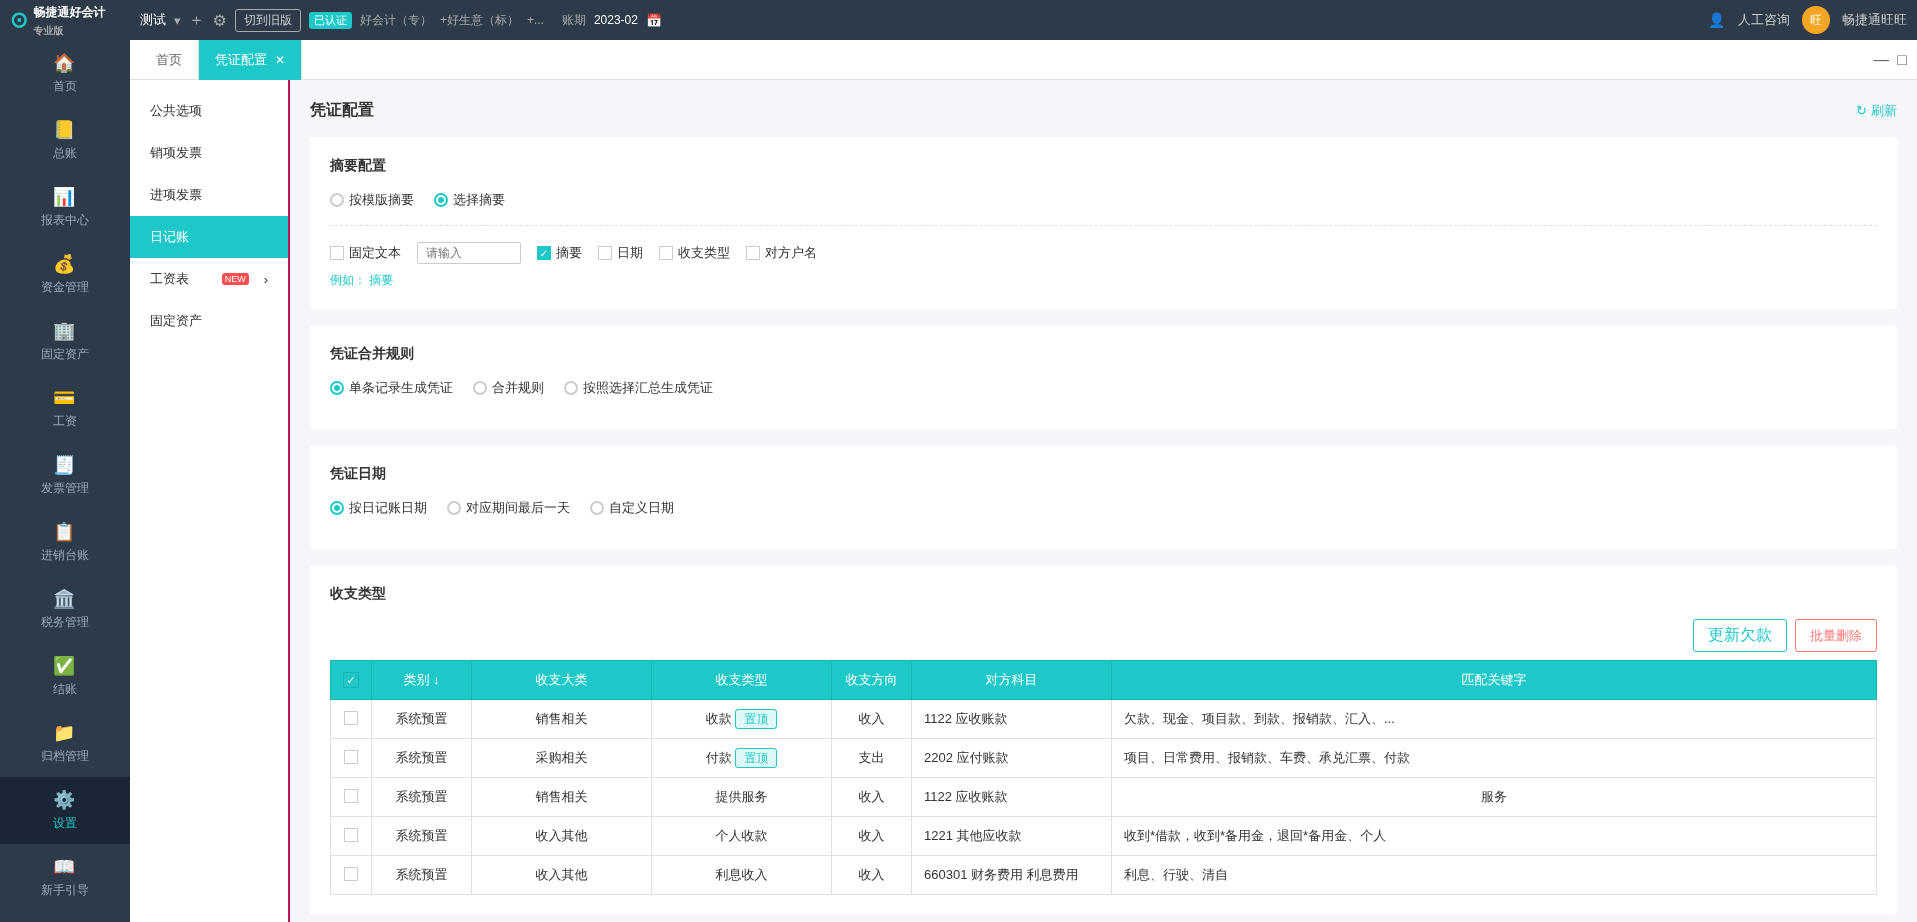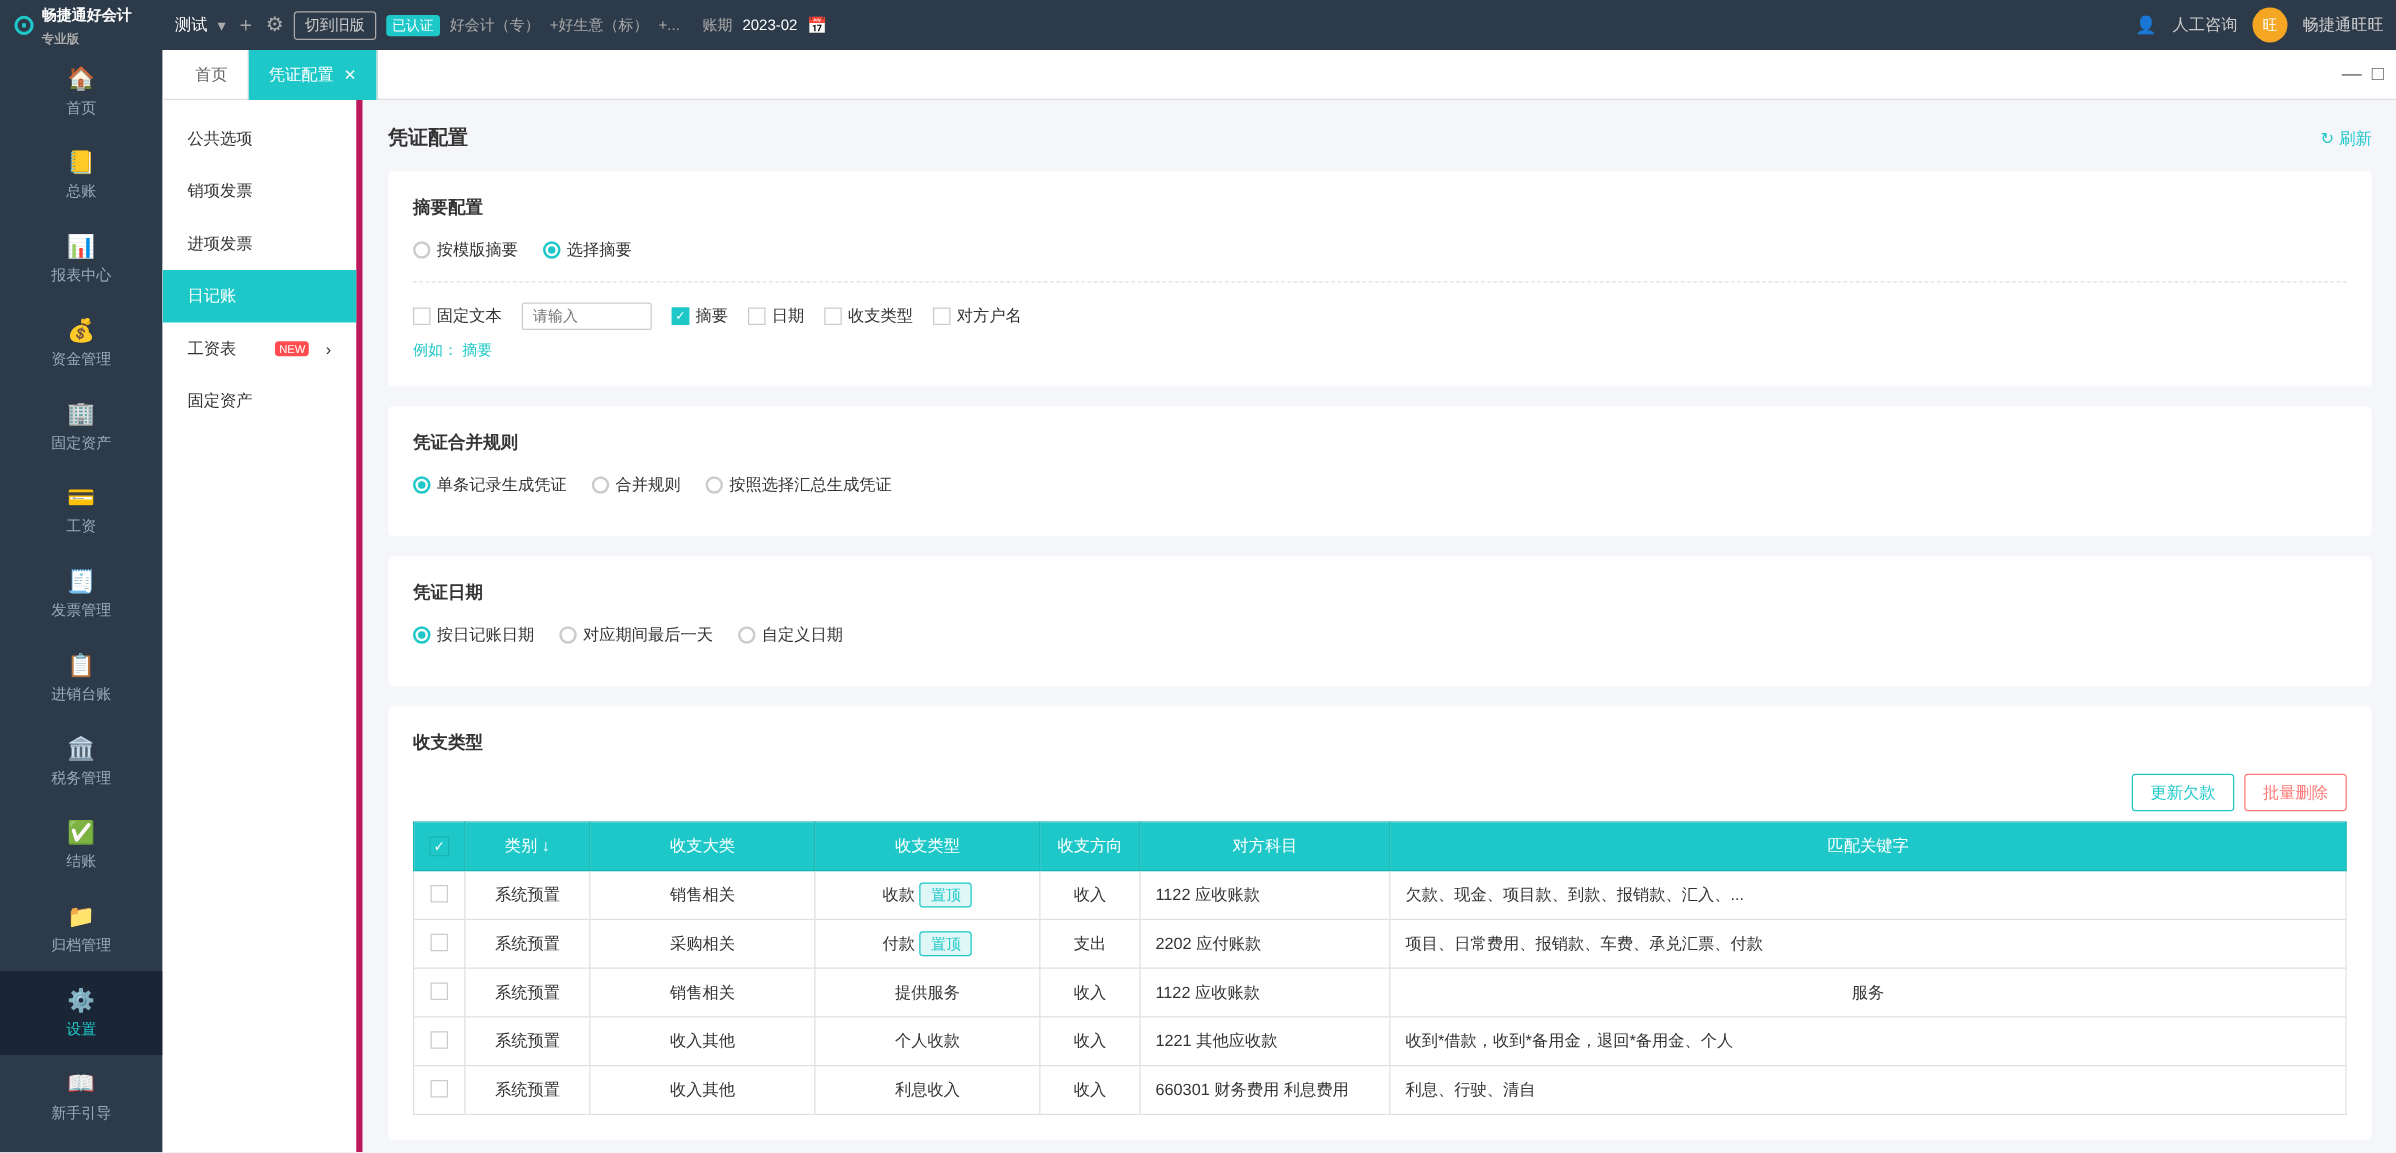--- a/index.html
+++ b/index.html
@@ -33,21 +33,21 @@
     .tab-item { display: flex; align-items: center; padding: 0 16px; height: 40px; font-size: 13px; cursor: pointer; color: #666; border-right: 1px solid #e0e0e0; }
     .tab-item.active { background: #1ec8c8; color: #fff; }
     .tab-item .close-btn { margin-left: 8px; font-size: 12px; cursor: pointer; }
     .tab-bar-actions { margin-left: auto; display: flex; align-items: center; padding-right: 10px; gap: 8px; }
     .tab-bar-actions .icon-btn { cursor: pointer; font-size: 16px; color: #666; }
 
     
     .page-content { flex: 1; overflow-y: auto; background: #f5f6fa; display: flex; }
 
     
-    .left-nav { width: 160px; background: #fff; border-right: 5px solid #be185d; flex-shrink: 0; padding-top: 10px; }
+    .left-nav { width: 160px; background: #fff; border-right: 2px solid #be185d; flex-shrink: 0; padding-top: 10px; }
     .left-nav-item { padding: 12px 20px; font-size: 13px; cursor: pointer; color: #333; display: flex; align-items: center; justify-content: space-between; }
     .left-nav-item.active { background: #1ec8c8; color: #fff; }
     .left-nav-item .new-badge { background: #ff4d4f; color: #fff; border-radius: 3px; font-size: 9px; padding: 1px 3px; margin-left: 18px; }
 
     
     .main-panel { flex: 1; padding: 20px; overflow-y: auto; background: #f5f6fa; }
 
     
     .page-header { display: flex; align-items: center; justify-content: space-between; margin-bottom: 16px; }
     .page-title { font-size: 16px; font-weight: bold; color: #333; }
@@ -83,21 +83,21 @@
     .tag-chong { background: #e0f7f7; color: #1ec8c8; border: 1px solid #1ec8c8; border-radius: 3px; padding: 2px 8px; font-size: 12px; cursor: pointer; }
     .col-check { width: 40px; }
     .col-cat { width: 100px; }
     .col-type { width: 180px; }
     .col-subtype { width: 180px; }
     .col-dir { width: 80px; }
     .col-subject { width: 200px; }
 
     
     .action-row { display: flex; justify-content: flex-end; gap: 8px; margin-bottom: 8px; }
-    .btn-update { background: #fff; border: 1px solid #1ec8c8; color: #1ec8c8; padding: 5px 14px; border-radius: 3px; cursor: pointer; font-size: 13px; }
+    .btn-update { background: #fff; border: 1px solid #1ec8c8; color: #1ec8c8; padding: 5px 14px; border-radius: 3px; cursor: pointer; font-size: 16px; }
     .btn-delete { background: #fff; border: 1px solid #ff7875; color: #ff7875; padding: 5px 14px; border-radius: 3px; cursor: pointer; font-size: 13px; }
 
     
     .master-checkbox { width: 16px; height: 16px; background: #1ec8c8; border: 1px solid #18b5b5; display: inline-flex; align-items: center; justify-content: center; color: #fff; font-size: 11px; }
   </style>
 </head>
 <body>
 
 <div class="top-bar">
   <div class="top-bar-logo">

